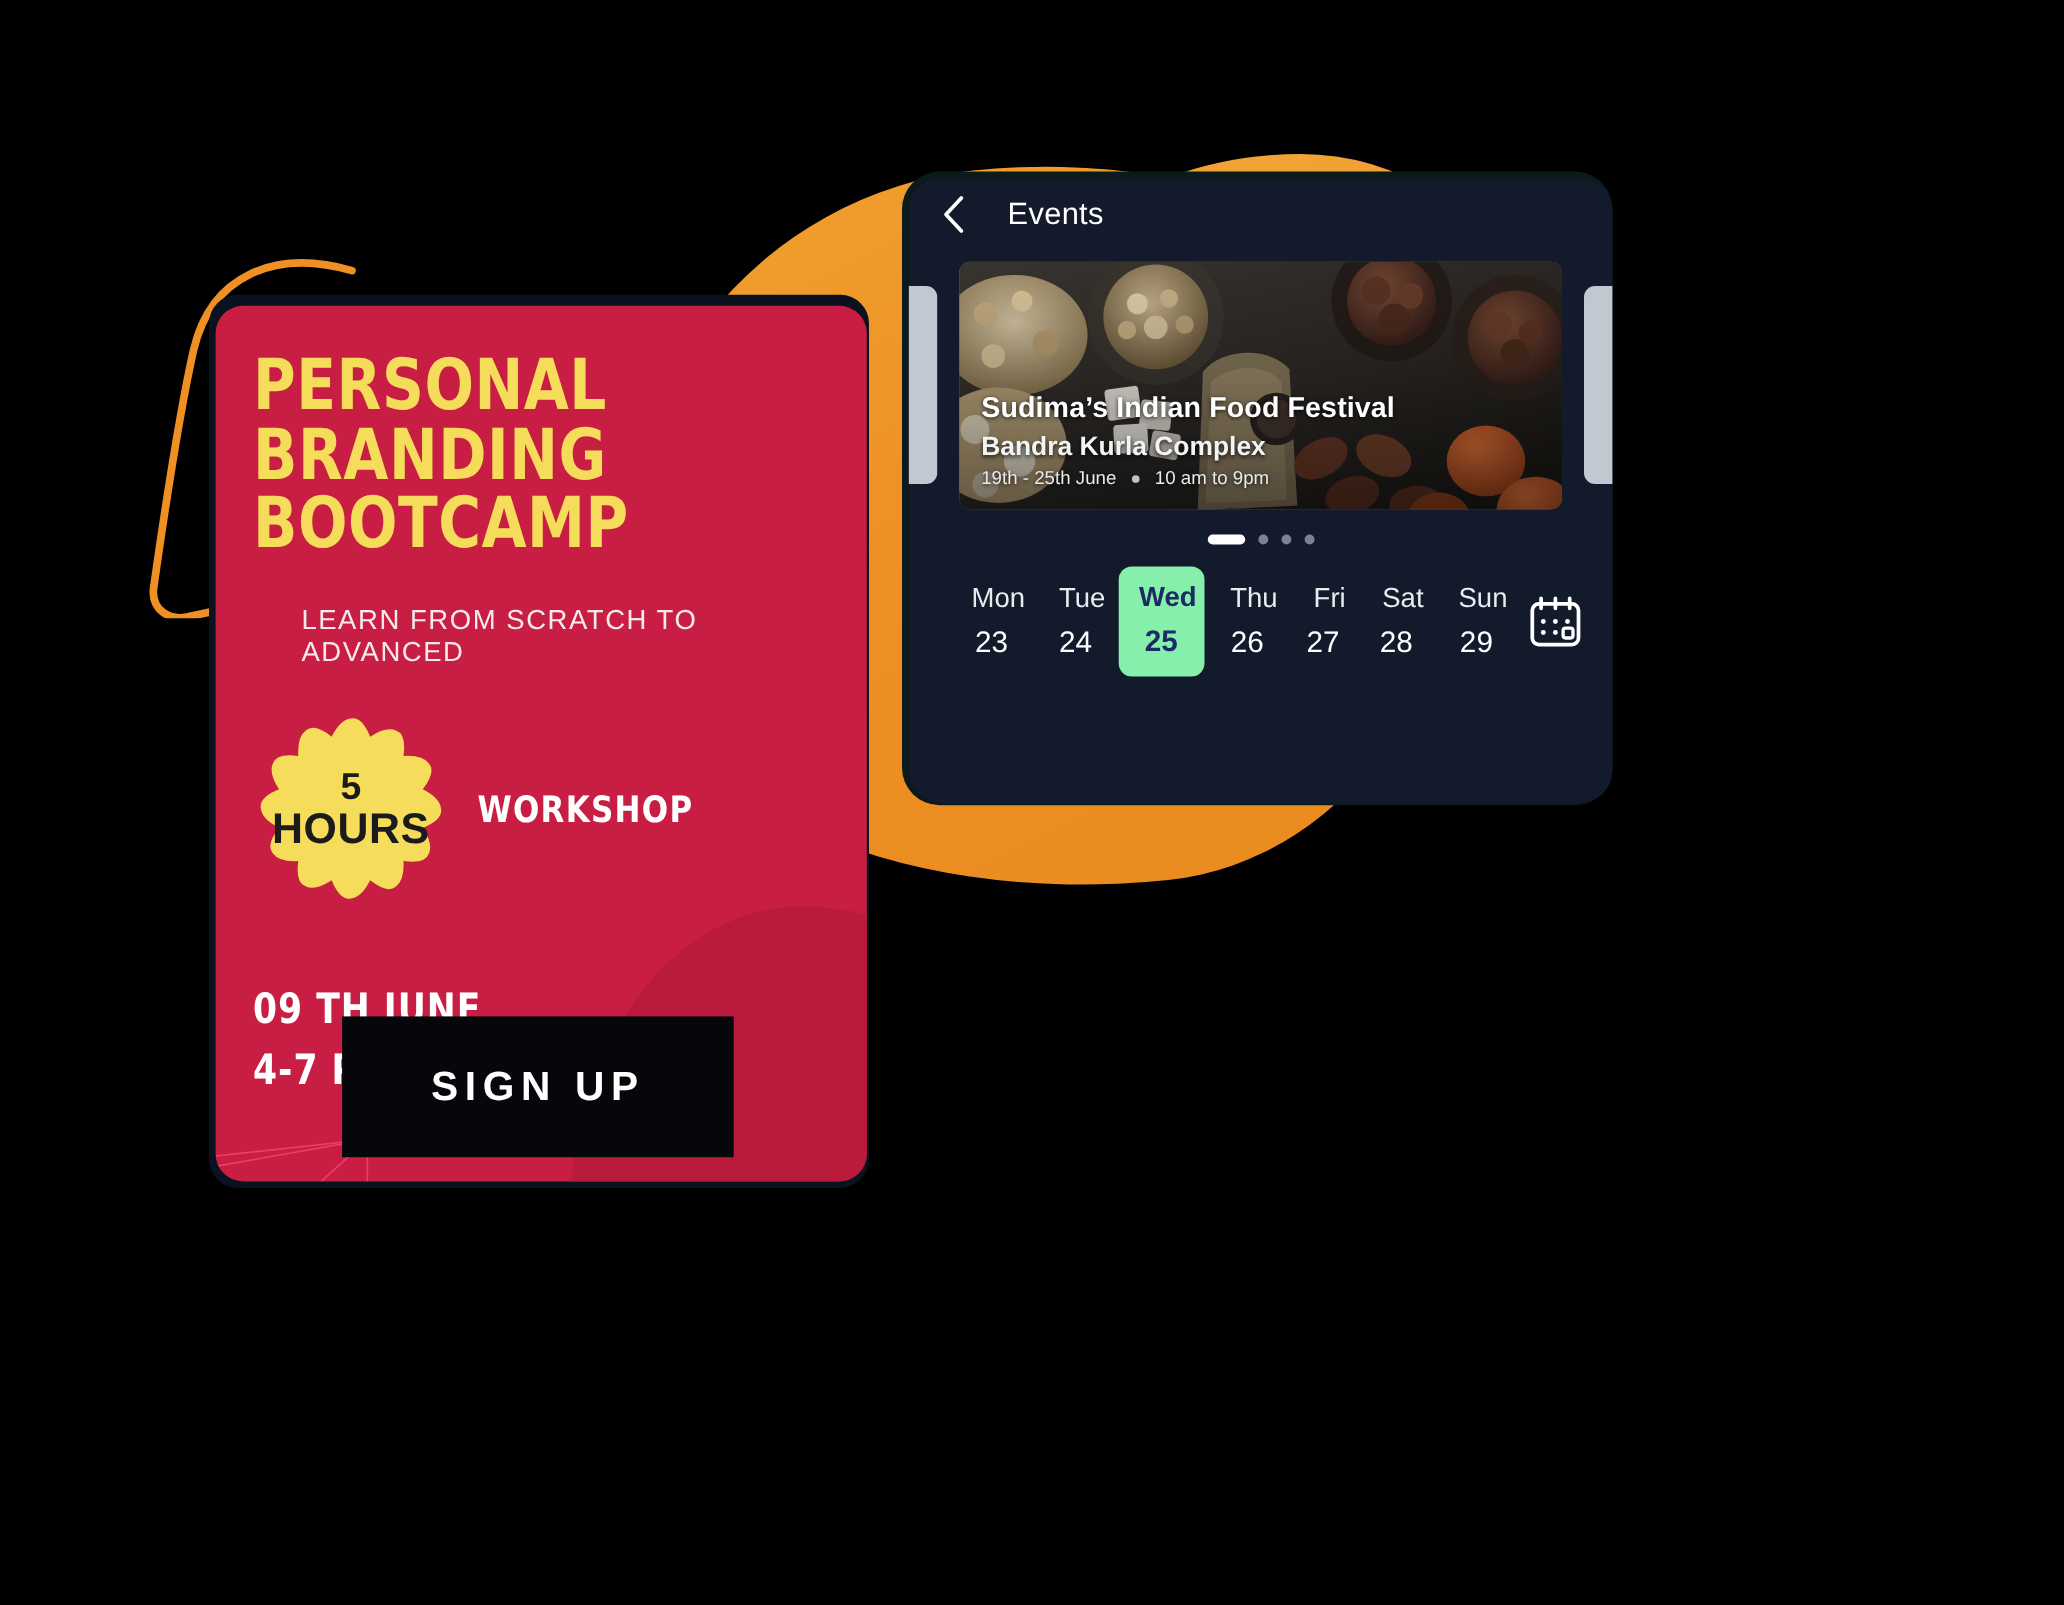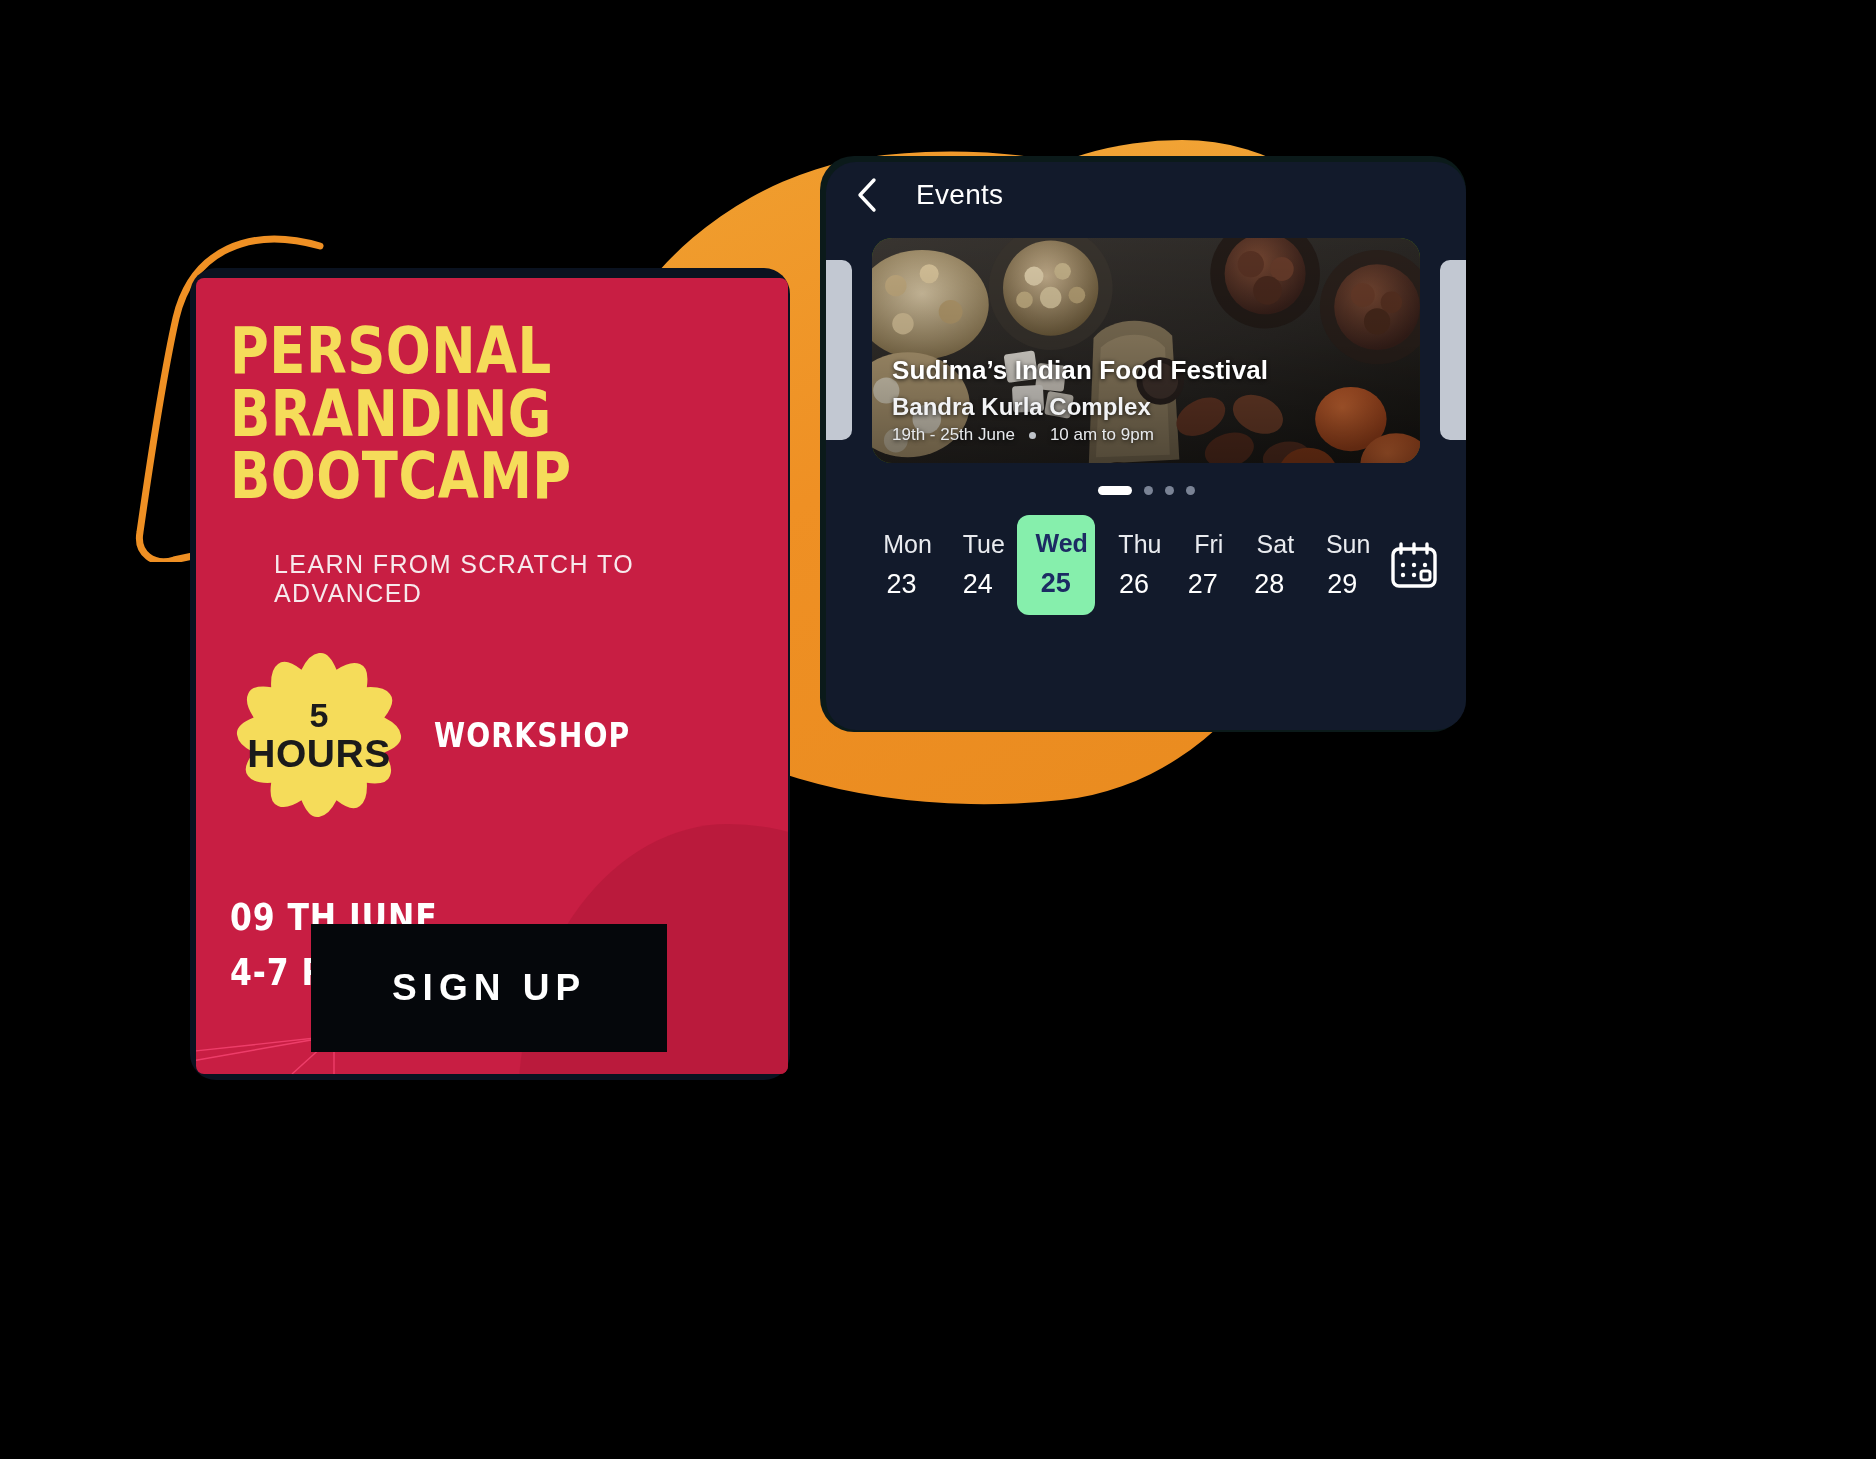--- a/index.html
+++ b/index.html
@@ -65,21 +65,21 @@
     border-radius: 26px;
     z-index: 3;
   }
   .poster {
     position: absolute;
     left: 196px;
     top: 278px;
     width: 592px;
     height: 796px;
     background: #C81E43;
-    border-radius: 8px;
+    border-radius: 25px;
     overflow: hidden;
     z-index: 4;
   }
   
   .poster-swirl {
     position: absolute;
     right: -150px;
     bottom: -220px;
     width: 420px;
     height: 470px;
@@ -273,21 +273,21 @@
   }
   .peek.left  { left: 0;  border-radius: 0 10px 10px 0; }
   .peek.right { right: 0; border-radius: 10px 0 0 10px; }
 
   .event-card {
     position: absolute;
     left: 46px;
     right: 46px;
     top: 0;
     height: 225px;
-    border-radius: 20px;
+    border-radius: 10px;
     overflow: hidden;
     z-index: 2;
     cursor: pointer;
     background: #4d7c0f;
     padding-left: 24px;
   }
   .event-photo { position: absolute; inset: 0; }
   .event-scrim {
     position: absolute; inset: 0;
     background: linear-gradient(180deg, rgba(0,0,0,.05) 0%, rgba(0,0,0,.18) 45%, rgba(0,0,0,.46) 100%);

